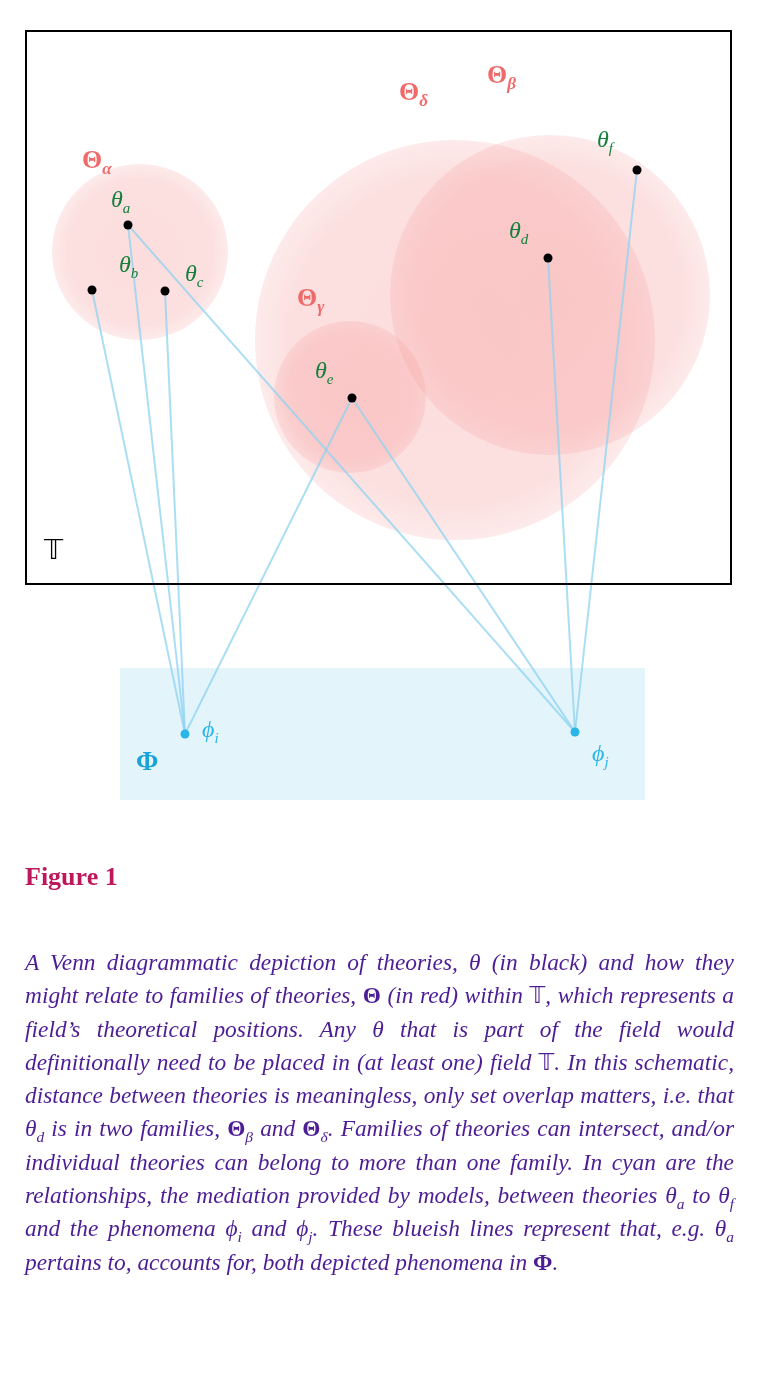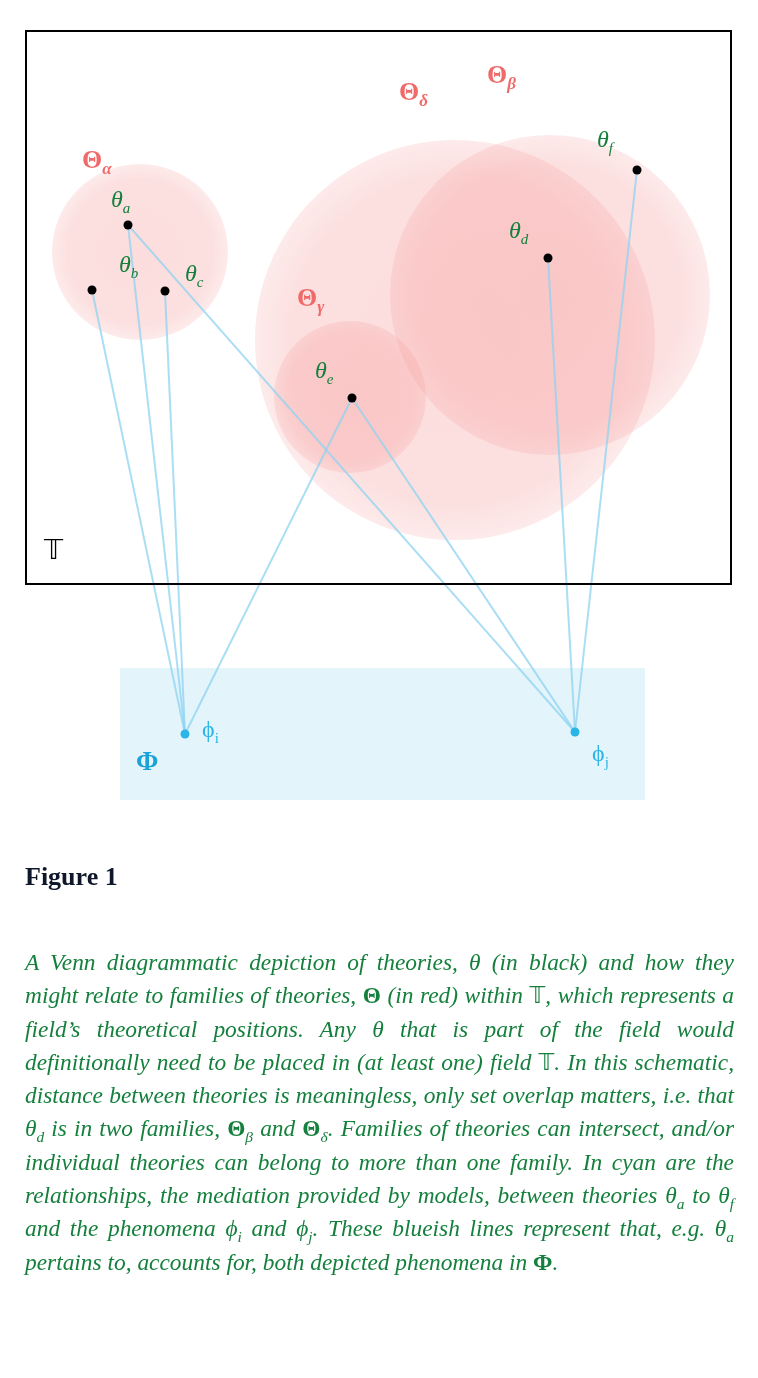--- a/index.html
+++ b/index.html
@@ -100,20 +100,21 @@
     position: absolute;
     left: 136px; top: 746px;
     font-weight: 700;
     font-size: 27px;
     color: var(--phen-strong, #1ba3d8);
     z-index: 5;
   }
   .phen-label {
     position: absolute;
     z-index: 5;
+    font-style: italic;
     font-size: 24px;
     color: var(--phen-color, #29b5e8);
     text-align: center;
   }
   .lbl-pi { left: 202px; top: 716px; }
   .lbl-pj { left: 592px; top: 740px; }
 
   
   .lines {
     position: absolute;
@@ -121,31 +122,31 @@
     z-index: 2;
     pointer-events: none;
   }
 
   
   .figure-label {
     position: absolute;
     left: 25px; top: 862px;
     font-weight: 700;
     font-size: 26px;
-    color: #0f172a;
+    color: #be185d;
   }
   .caption {
     position: absolute;
     left: 25px; top: 946px;
     width: 709px;
     font-size: 23.4px;
     line-height: 33.3px;
     font-style: italic;
     text-align: justify;
-    color: #15803d;
+    color: #4c1d95;
   }
   .caption sub { font-size: 0.66em; line-height: 0; }
   .caption .b { font-weight: 700; font-style: normal; }
   .caption .bb { font-style: normal; font-family: "DejaVu Sans", "DejaVu Serif", serif; font-size: 0.95em; }
 </style>
 </head>
 <body>
 
 <div class="page">
 

